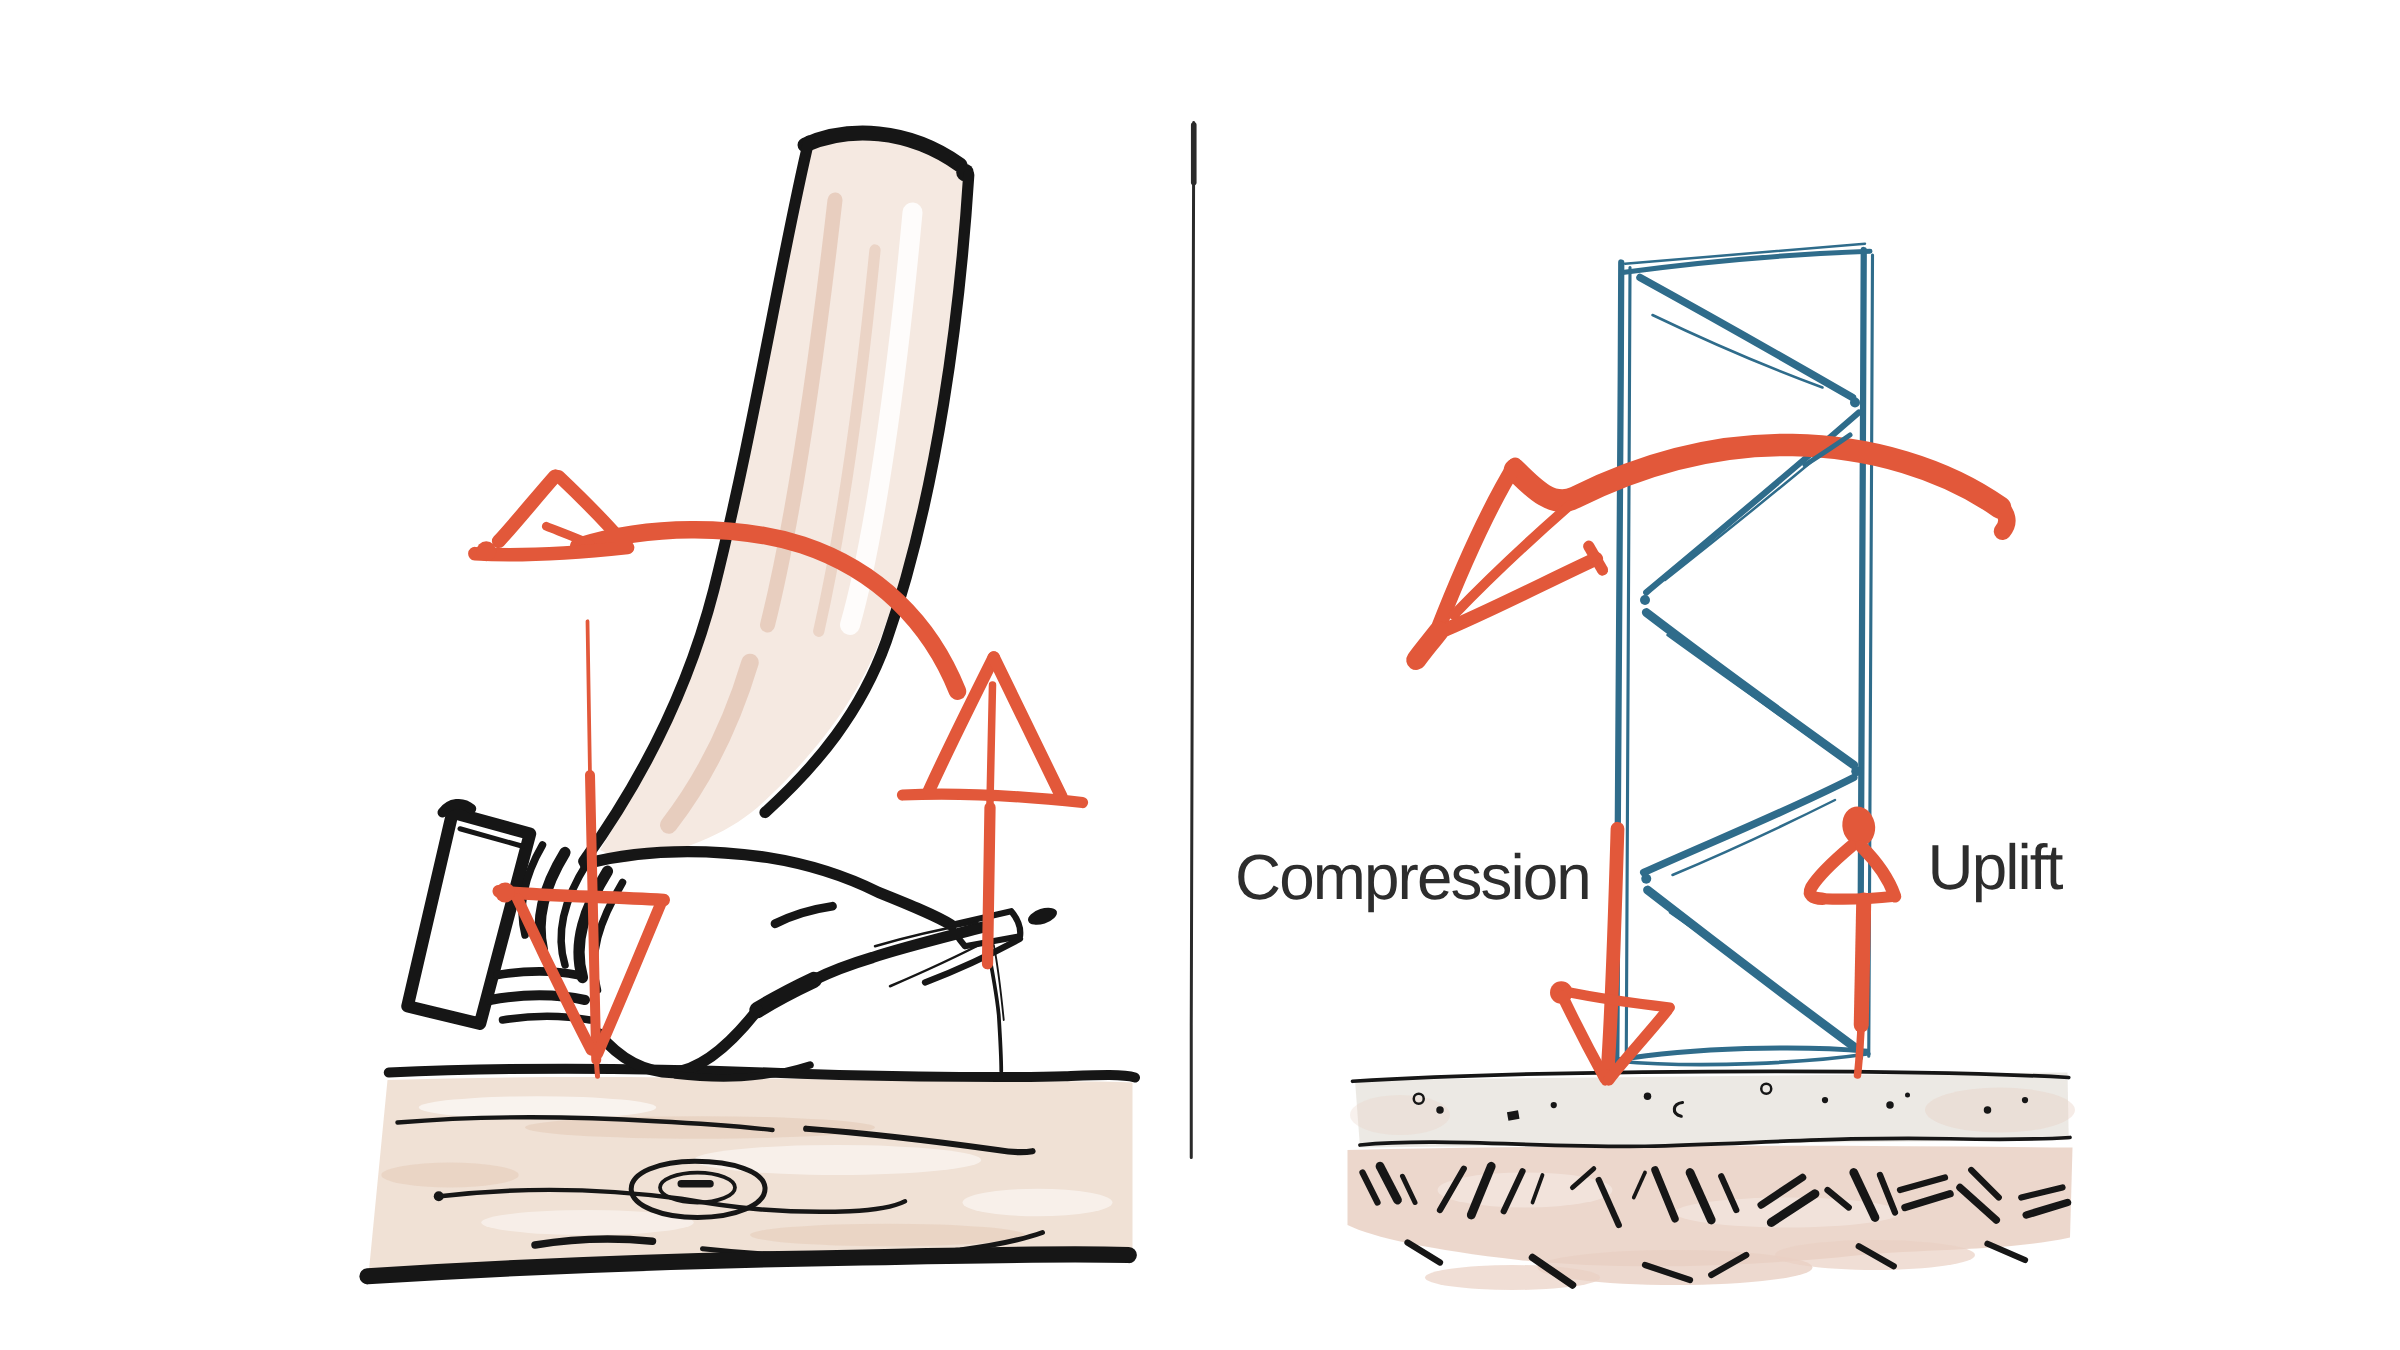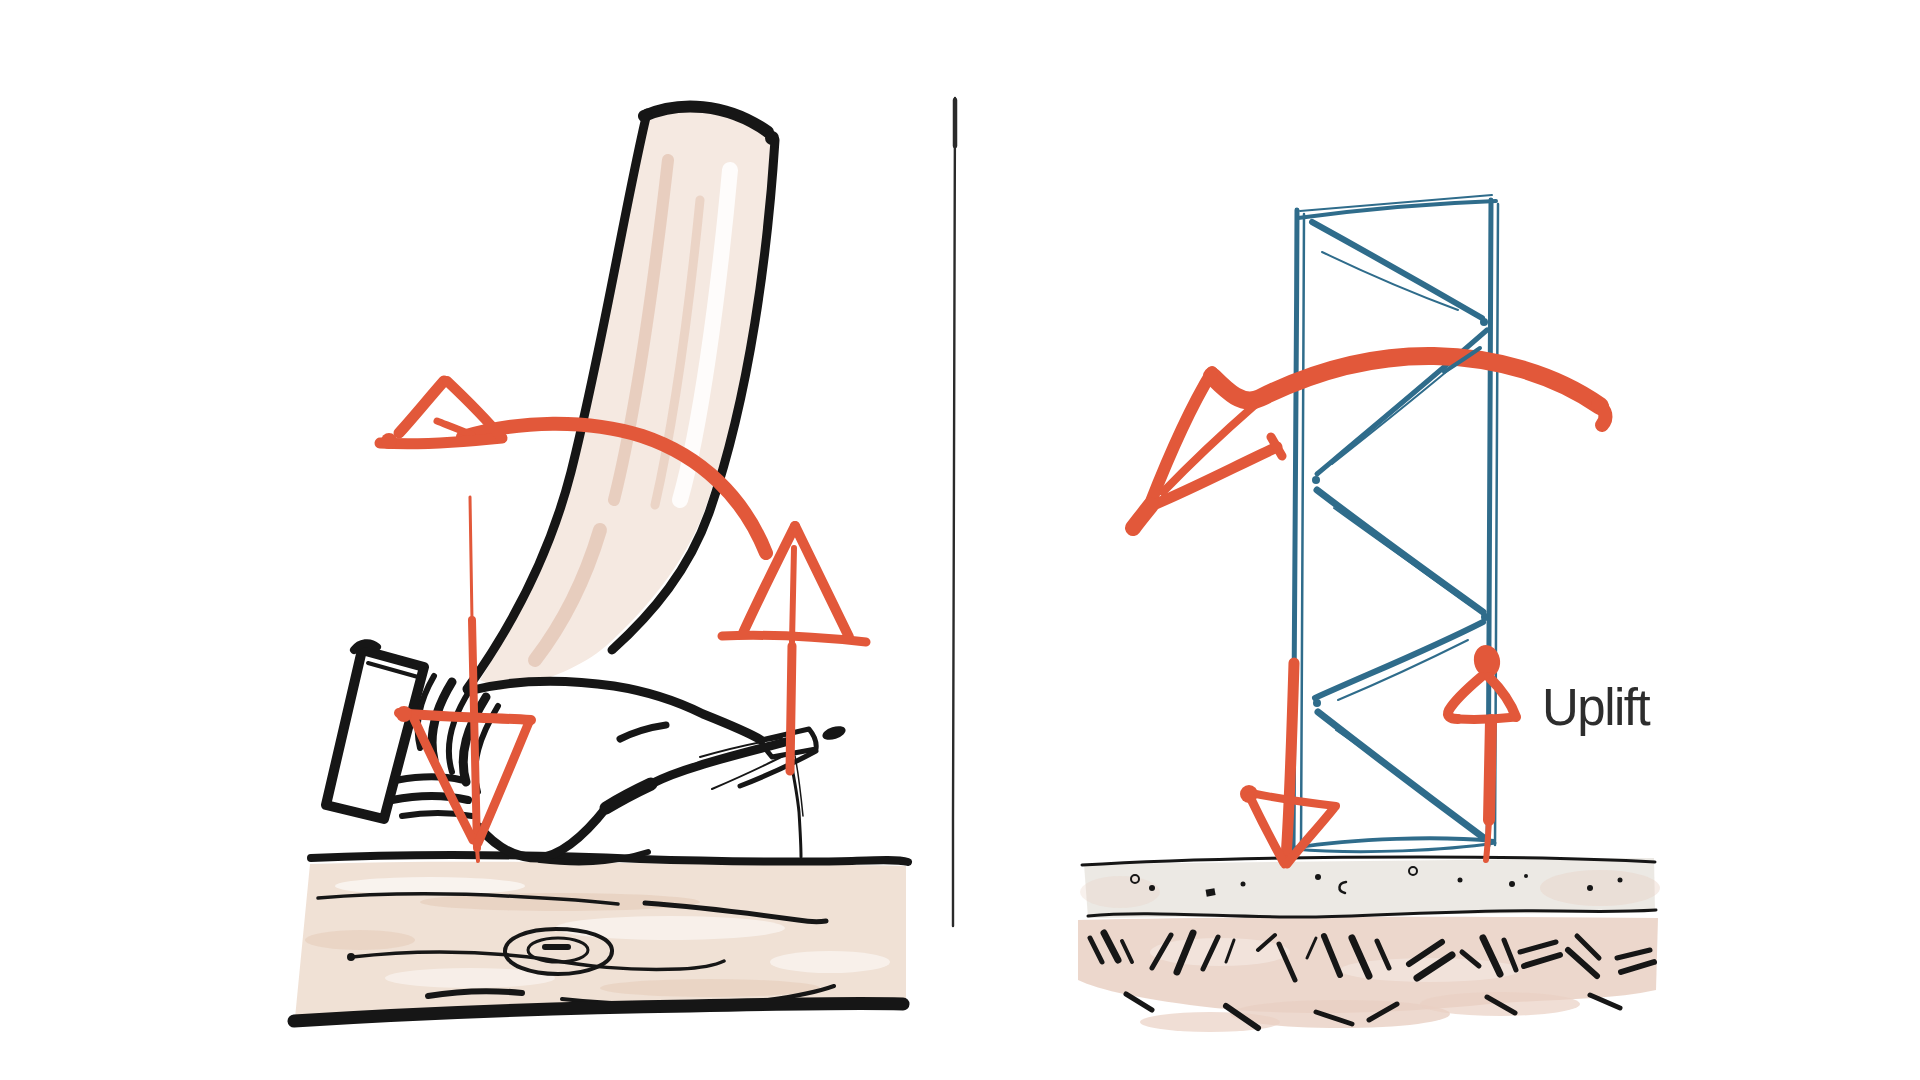--- a/index.html
+++ b/index.html
@@ -6,21 +6,21 @@
     --c-orange:#e2583a; --c-teal:#2f6c8b; --c-ink:#161616; --c-wood:#ecd9c9;
     --c-soil:#e9d0c3; --c-slab:#eae7e1; --c-text:#2d2d2d; --c-divider:#2a2a2a; --c-paper:#ffffff;
   }
   html,body{margin:0;padding:0;background:#fff;}
   .stage{position:relative;width:1920px;height:1080px;background:var(--c-paper);overflow:hidden;
          font-family:"Liberation Sans", sans-serif;}
   .stage svg{position:absolute;left:0;top:0;}
   .label{position:absolute;color:var(--c-text);font-size:51px;line-height:1;letter-spacing:-1.5px;
          font-weight:400;white-space:nowrap;}
   .lbl-compression{left:988px;top:676px;}
-  .lbl-uplift{left:1542px;top:682px;}
+  .lbl-uplift{left:1542px;top:668px;}
   
   .si{stroke:var(--c-ink);fill:none;stroke-linecap:round;stroke-linejoin:round;}
   .so{stroke:var(--c-orange);fill:none;stroke-linecap:round;stroke-linejoin:round;}
   .st{stroke:var(--c-teal);fill:none;stroke-linecap:round;stroke-linejoin:round;}
   .fi{fill:var(--c-ink);stroke:none;}
   .fo{fill:var(--c-orange);stroke:none;}
 </style>
 </head>
 <body>
 
@@ -243,14 +243,15 @@
     <path class="so" stroke-width="10" d="M 1481,677 C 1468,688 1455,700 1449,710 C 1446,716 1450,719 1458,719"></path>
     <path class="so" stroke-width="9" d="M 1458,719 C 1478,720 1498,719 1516,717"></path>
     <path class="so" stroke-width="10" d="M 1516,717 C 1511,703 1500,688 1489,677"></path>
     <path class="so" stroke-width="12" d="M 1491,720 L 1489,820"></path>
     <path class="so" stroke-width="6" d="M 1489,820 C 1488,838 1487,852 1486,860"></path>
   </g>
 
   <path class="st" stroke-width="4" d="M 1444,372 C 1458,363 1470,355 1480,348"></path>
 </svg>
 
+  <div class="label lbl-compression">Compression</div>
   <div class="label lbl-uplift">Uplift</div>
 </div>
 
 </body></html>

